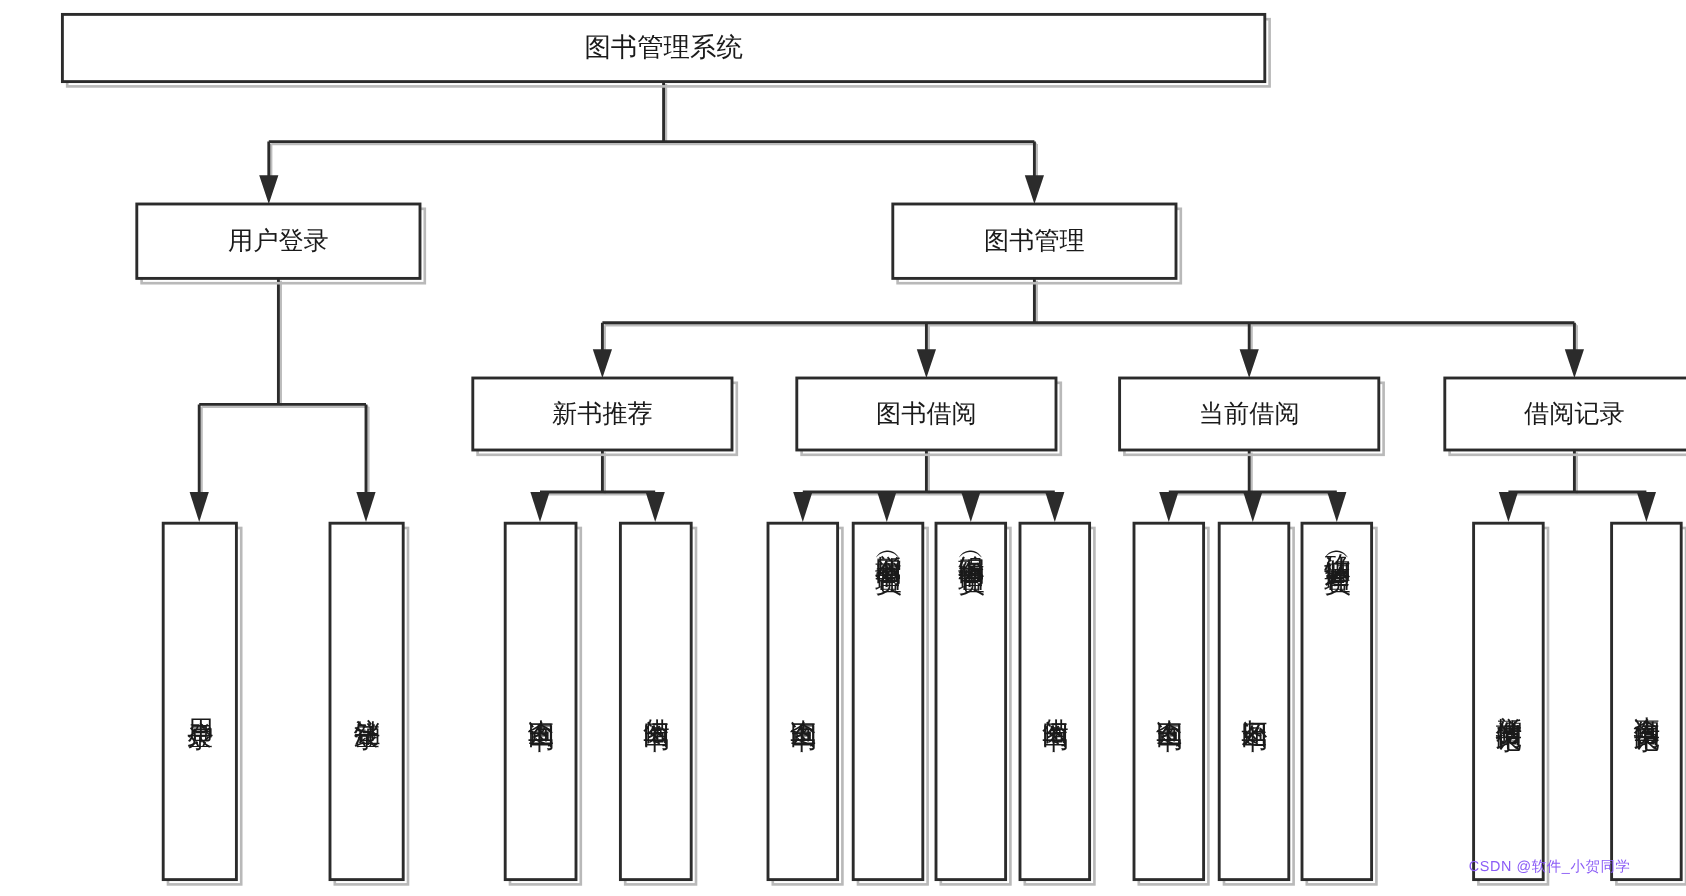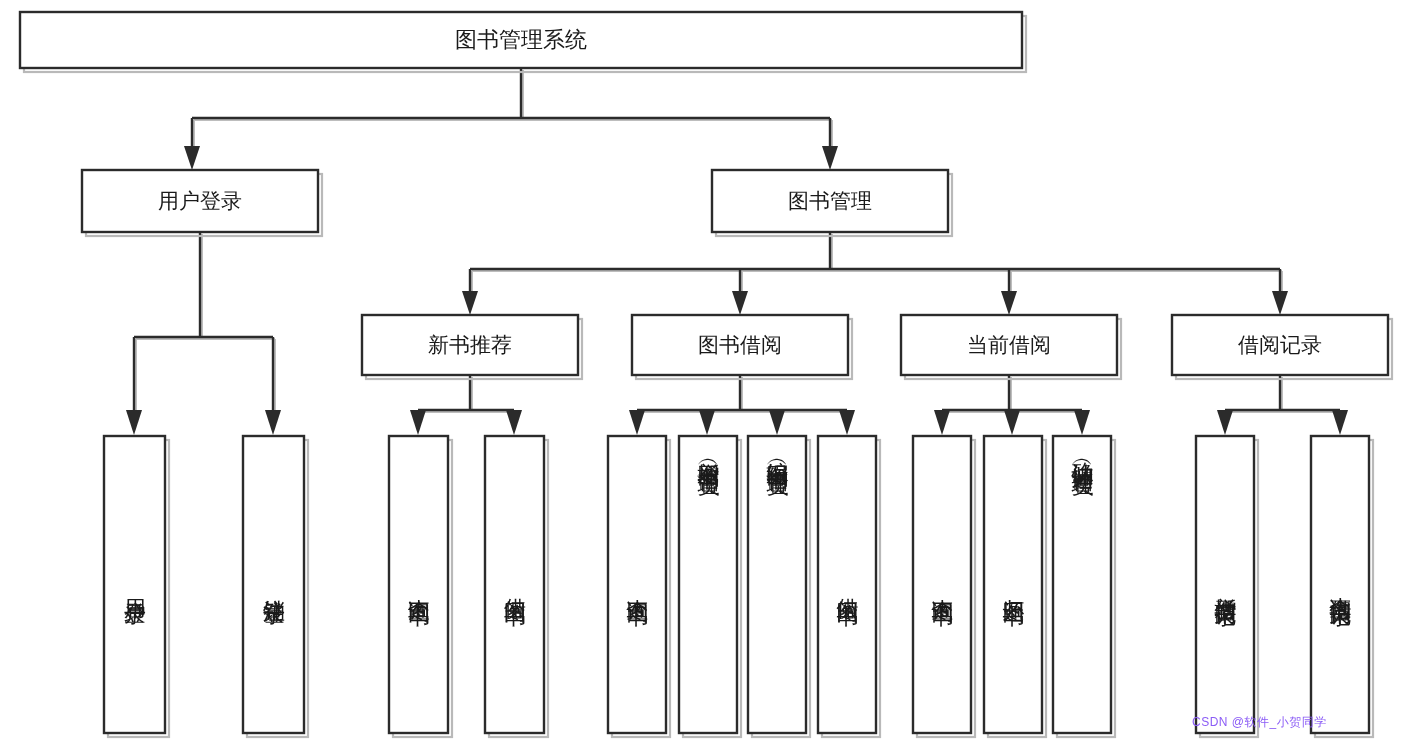--- a/index.html
+++ b/index.html
@@ -11,20 +11,21 @@
     width: 1405px;
     height: 747px;
     font-family: "Liberation Sans", sans-serif;
     overflow: hidden;
   }
   #diagram-root {
     position: relative;
     width: 1299px;
     height: 747px;
     background: #ffffff;
+    margin-left: 32px;
   }
   svg#flow-svg {
     position: absolute;
     left: 0;
     top: 0;
     width: 1405px;
     height: 747px;
   }
   .node-box {
     fill: #ffffff;

